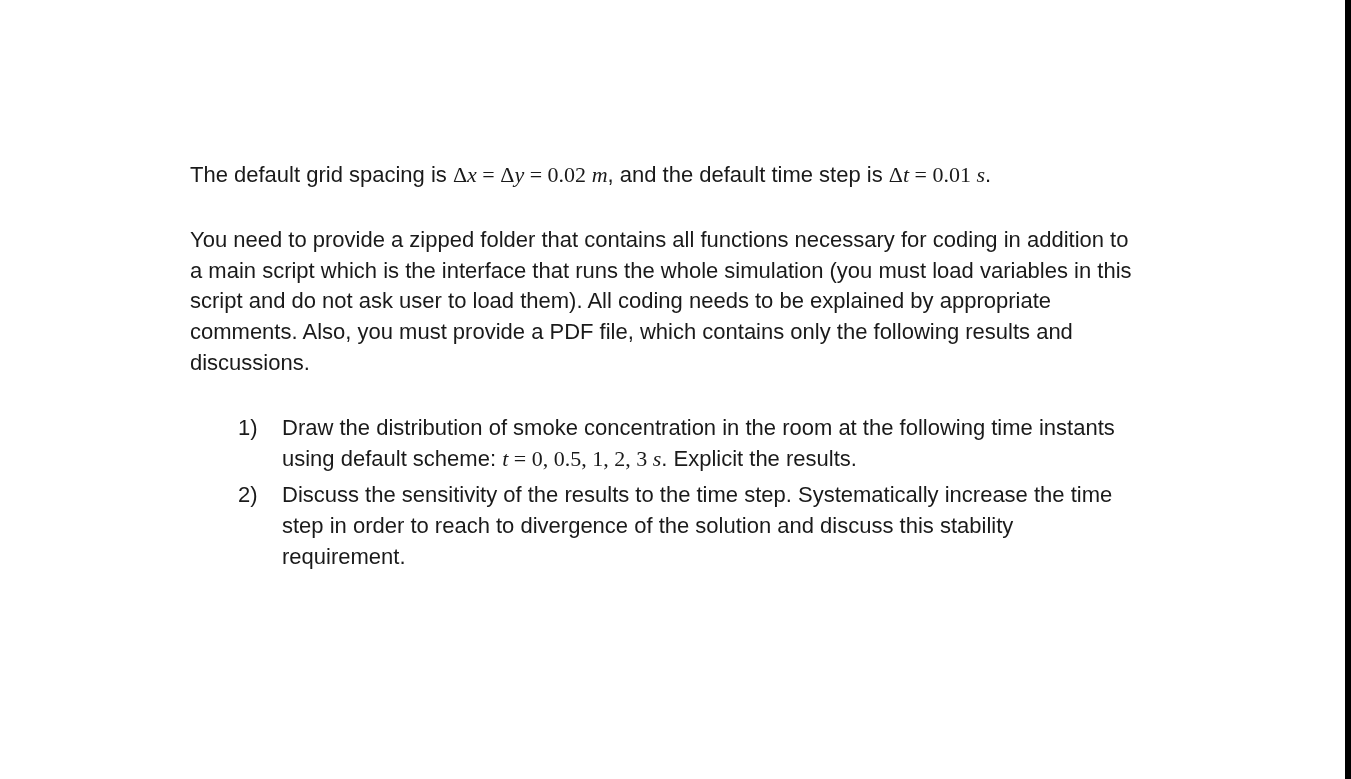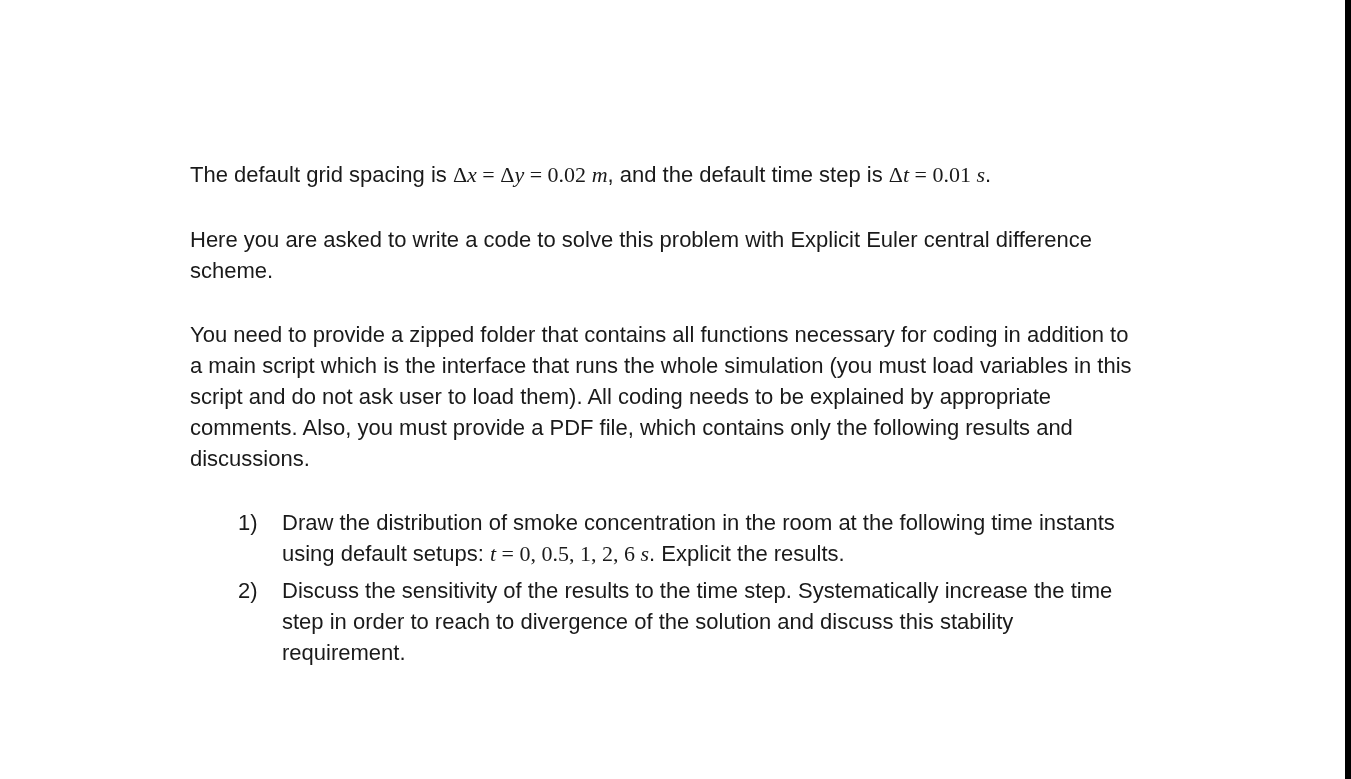--- a/index.html
+++ b/index.html
@@ -52,28 +52,27 @@
   </style>
 </head>
 <body>
 
 <div class="content">
 
   <p class="paragraph">
     <span>The default grid spacing is </span><span class="math"><span class="math-upright">Δ</span>x <span class="math-upright">=</span> <span class="math-upright">Δ</span>y <span class="math-upright">=  0.02 </span>m</span><span>, and the default time step is </span><span class="math"><span class="math-upright">Δ</span>t <span class="math-upright">= 0.01 </span>s</span><span>.</span>
   </p>
 
-  <p class="paragraph">Here you are asked to write a code to solve this problem with Explicit Euler central difference scheme.</p>
 
   <p class="paragraph">You need to provide a zipped folder that contains all functions necessary for coding in addition to a main script which is the interface that runs the whole simulation (you must load variables in this script and do not ask user to load them). All coding needs to be explained by appropriate comments. Also, you must provide a PDF file, which contains only the following results and discussions.</p>
 
   <ol class="numbered-list">
     <li>
       <span class="marker">1)</span>
-      <span>Draw the distribution of smoke concentration in the room at the following time instants using default setups: </span><span class="math">t <span class="math-upright">= 0, 0.5, 1, 2, 6 </span>s</span><span>. Explicit the results.</span>
+      <span>Draw the distribution of smoke concentration in the room at the following time instants using default scheme: </span><span class="math">t <span class="math-upright">= 0, 0.5, 1, 2, 3 </span>s</span><span>. Explicit the results.</span>
     </li>
     <li>
       <span class="marker">2)</span>
       <span>Discuss the sensitivity of the results to the time step. Systematically increase the time step in order to reach to divergence of the solution and discuss this stability requirement.</span>
     </li>
   </ol>
 
 </div>
 
 </body></html>

